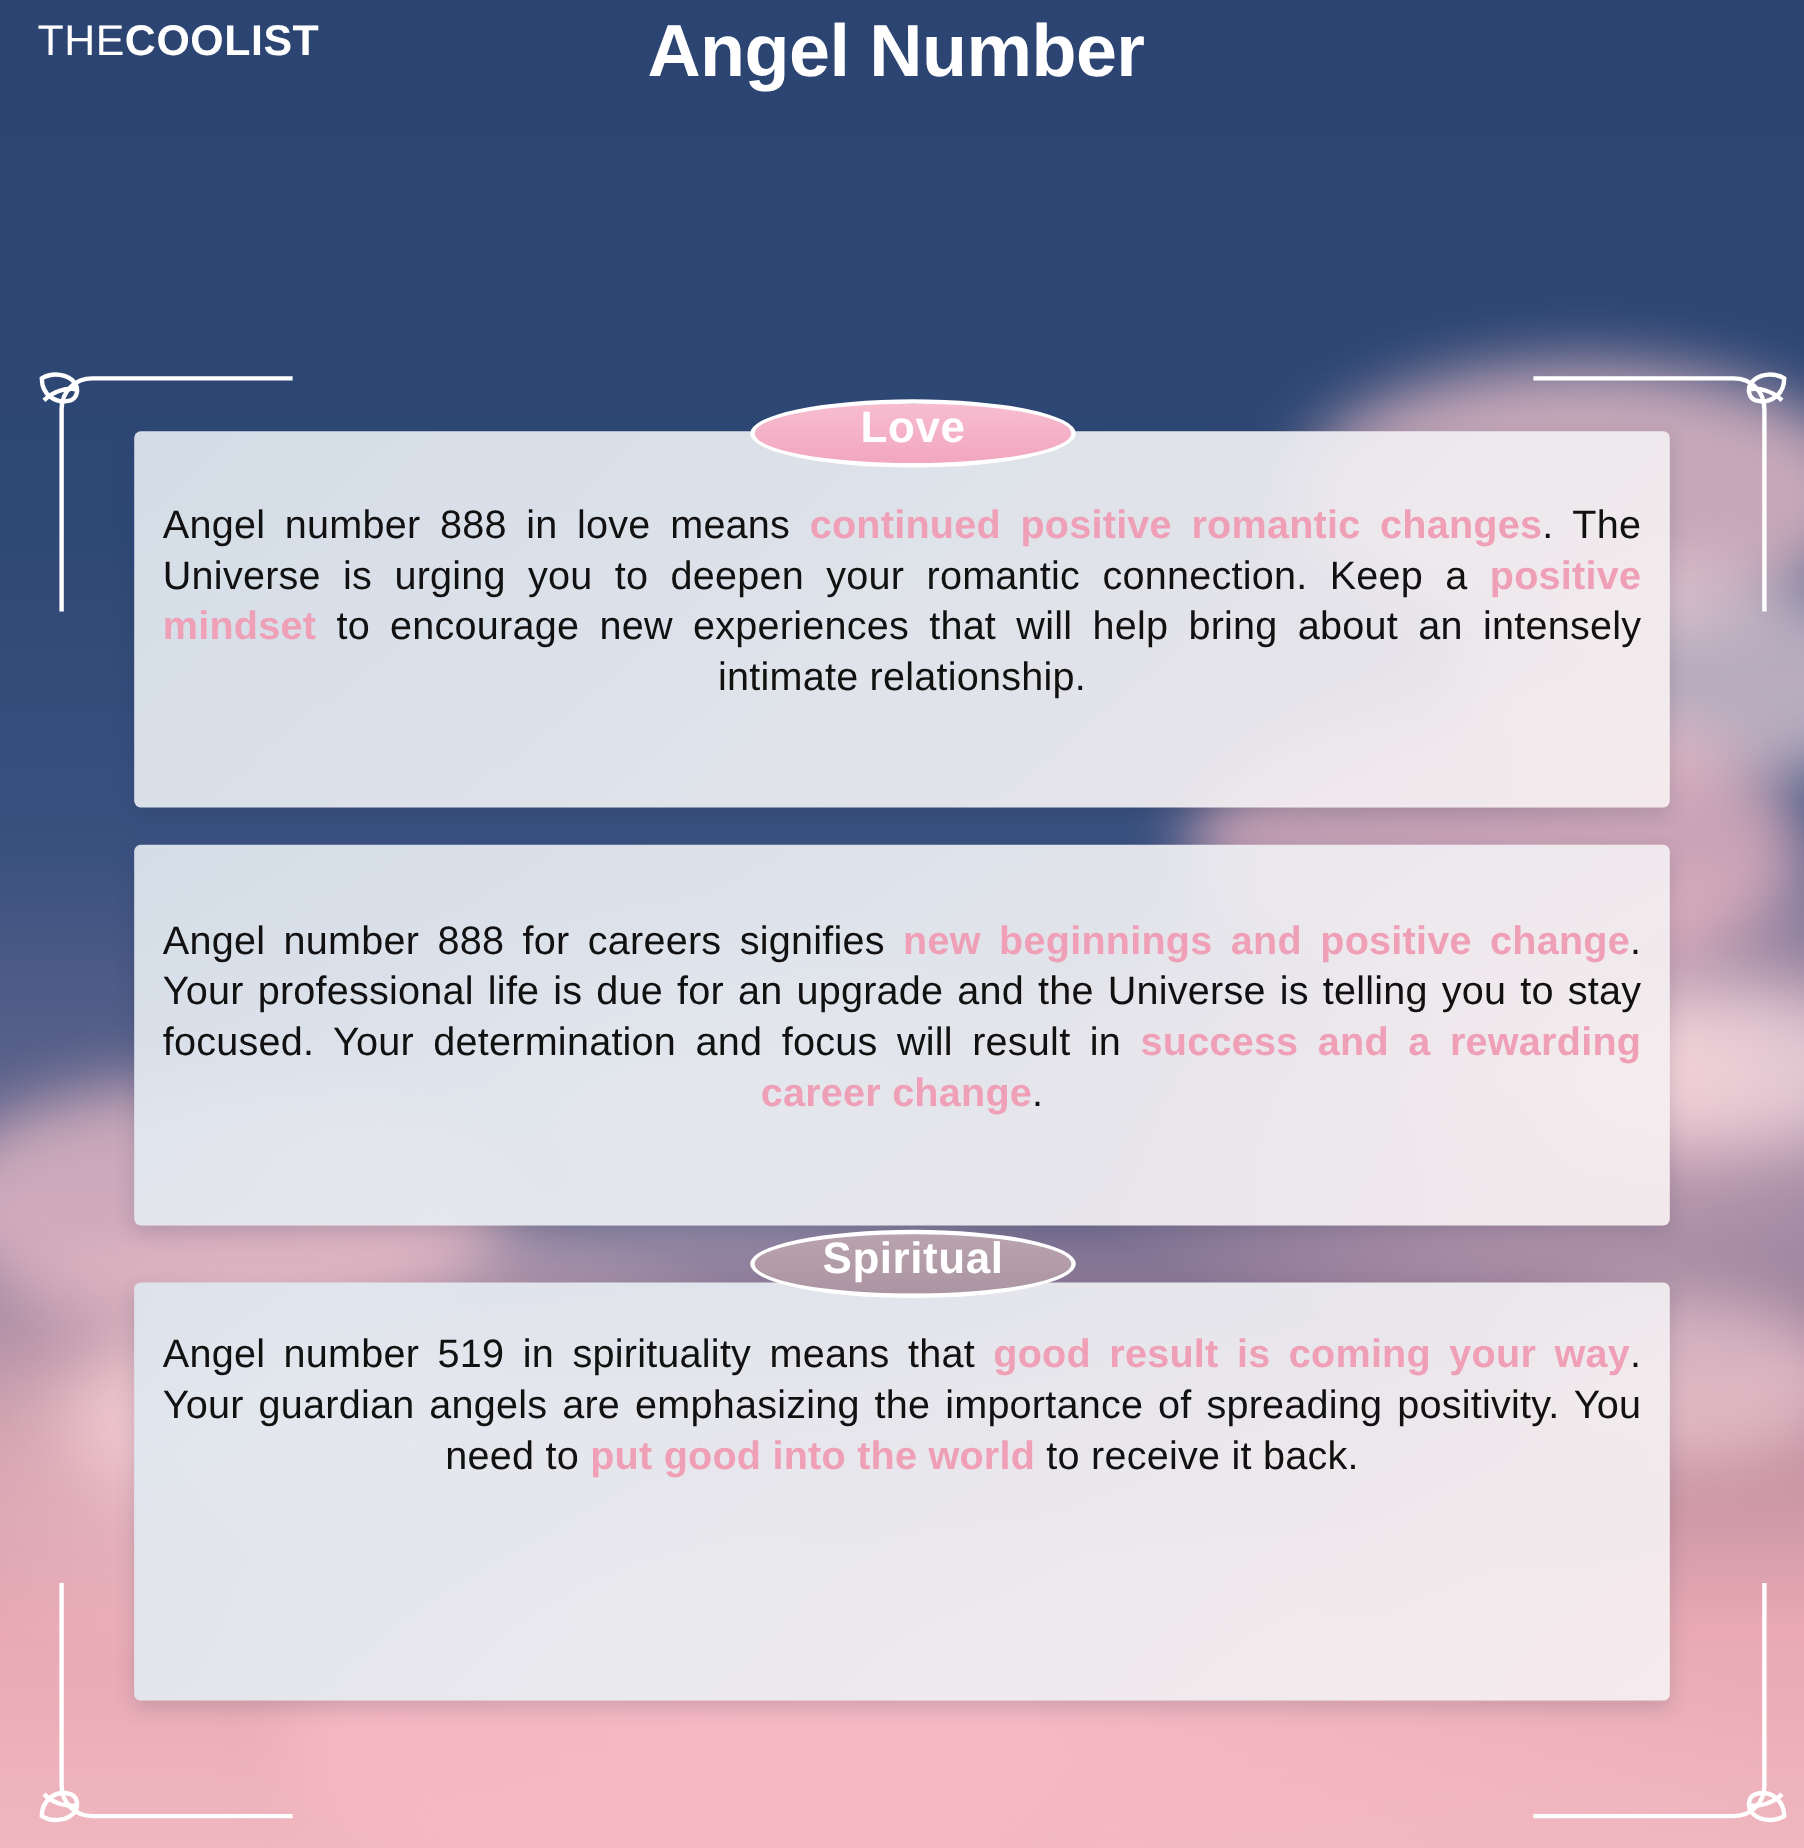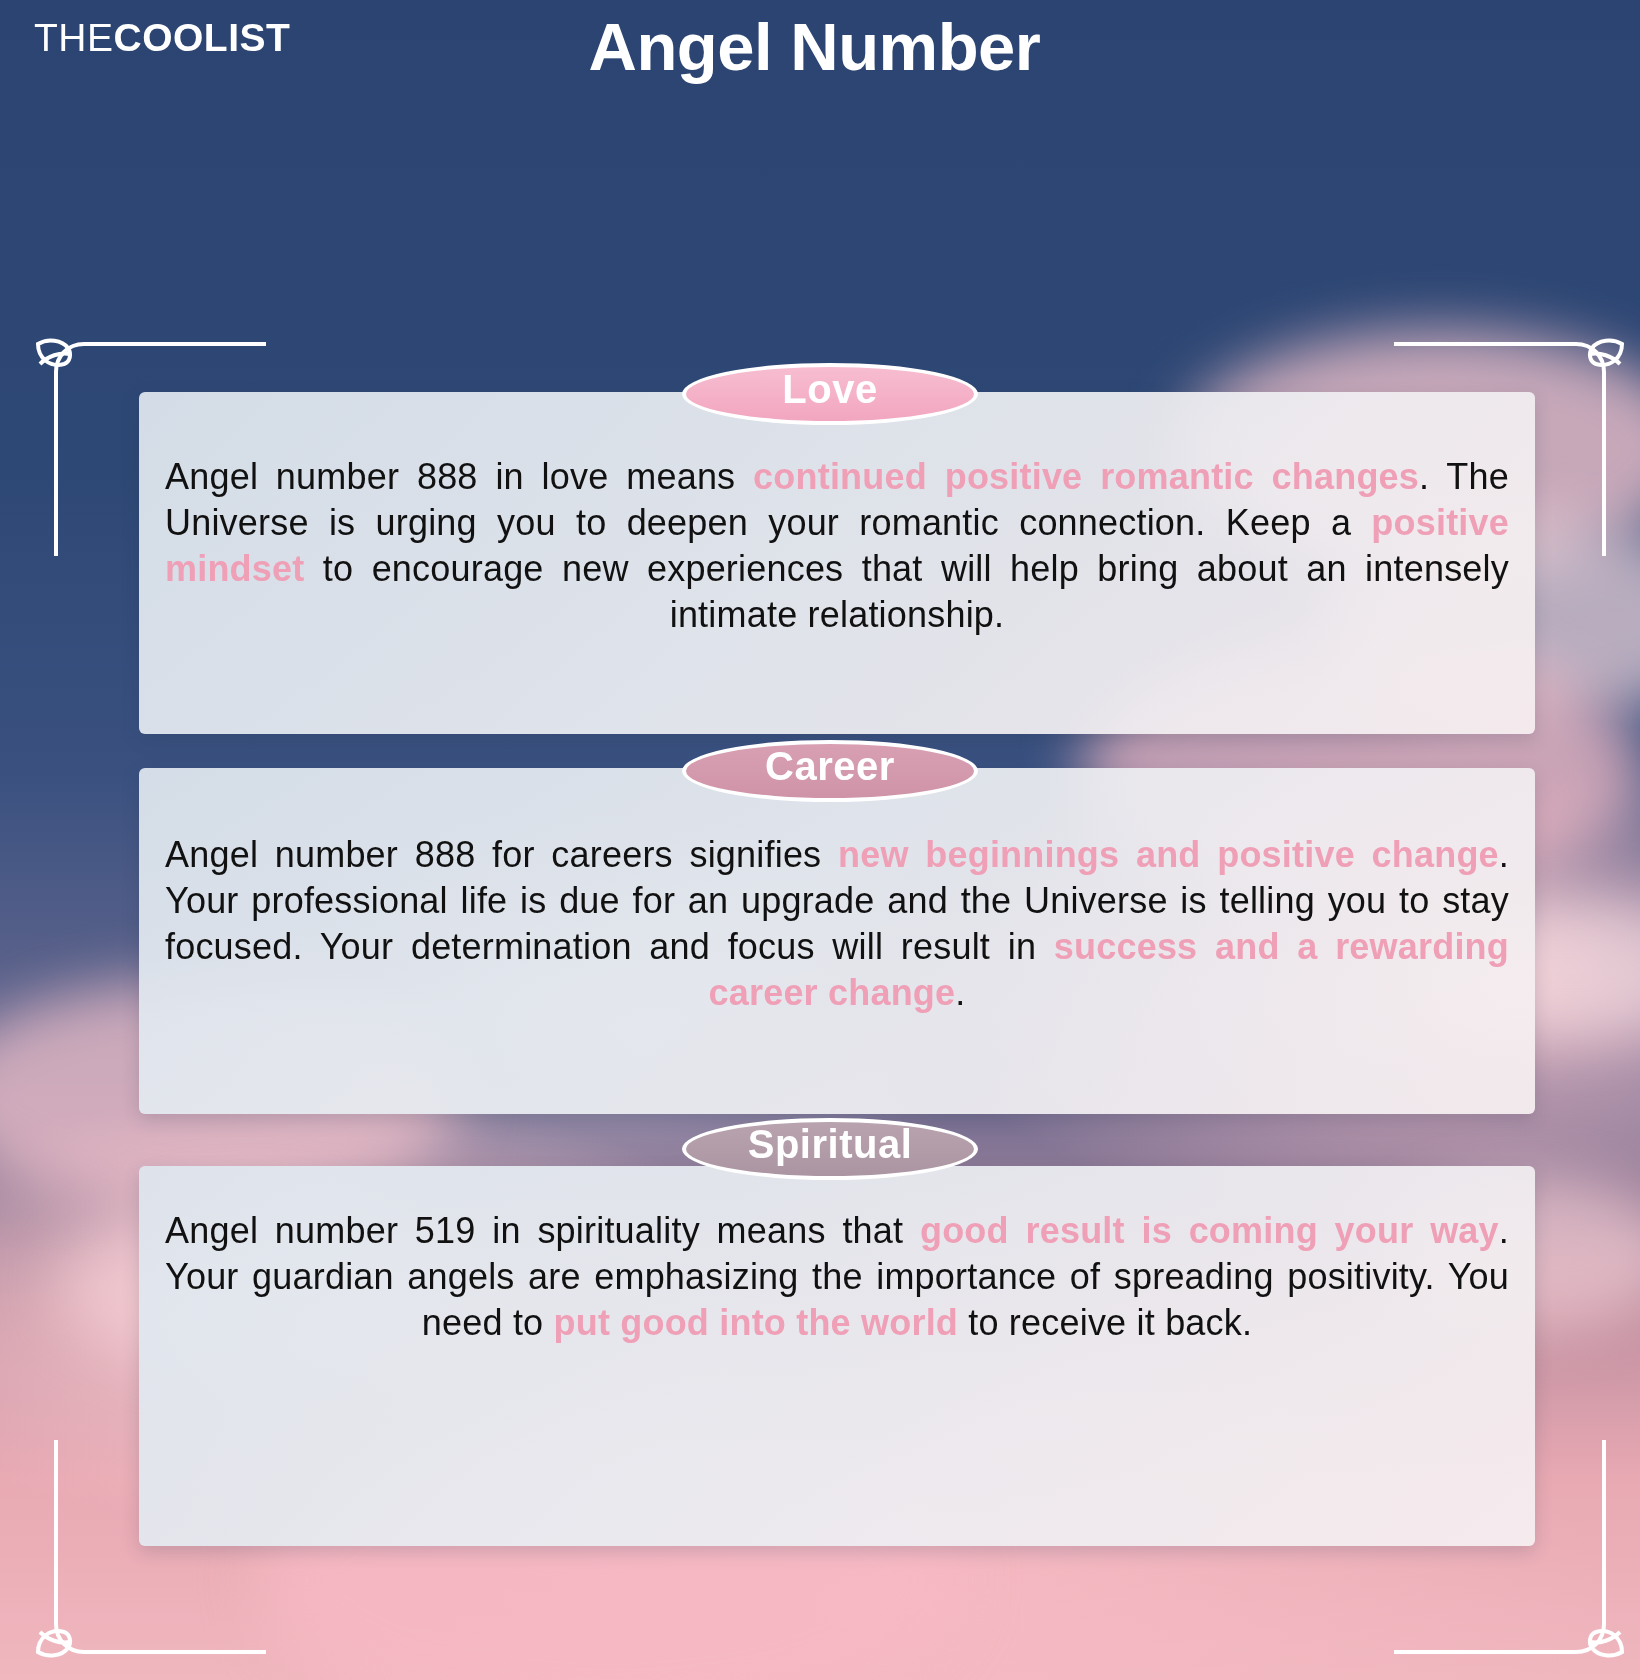--- a/index.html
+++ b/index.html
@@ -105,21 +105,21 @@
   
   .corner { position: absolute; }
   .corner.tl { left: 30px; top: 330px; }
   .corner.tr { right: 30px; top: 330px; }
   .corner.bl { left: 30px; bottom: 10px; }
   .corner.br { right: 30px; bottom: 10px; }
 
   
   .card {
     position: absolute;
-    left: 139px;
+    left: 122px;
     width: 1396px;
     background: linear-gradient(135deg, rgba(222,230,238,0.94) 0%, rgba(233,236,241,0.94) 45%, rgba(246,238,240,0.94) 100%);
     border-radius: 6px;
     box-shadow: 0 6px 18px rgba(40,50,80,0.18);
     box-sizing: border-box;
   }
   #card-love   { top: 392px; height: 342px; }
   #card-career { top: 768px; height: 346px; }
   #card-spirit { top: 1166px; height: 380px; }
 
@@ -214,23 +214,20 @@
     </svg>
   </span>
 
   <div class="pill" id="pill-love">
     <span>Love</span>
   </div>
   <div class="card" id="card-love">
     <div class="card-text"><span>Angel number 888 in love means </span><span class="hl">continued positive romantic changes</span><span>. The Universe is urging you to deepen your romantic connection. Keep a </span><span class="hl">positive mindset</span><span> to encourage new experiences that will help bring about an intensely intimate relationship.</span></div>
   </div>
 
-  <div class="pill" id="pill-career">
-    <span>Career</span>
-  </div>
   <div class="card" id="card-career">
     <div class="card-text"><span>Angel number 888 for careers signifies </span><span class="hl">new beginnings and positive change</span><span>. Your professional life is due for an upgrade and the Universe is telling you to stay focused. Your determination and focus will result in </span><span class="hl">success and a rewarding career change</span><span>.</span></div>
   </div>
 
   <div class="pill" id="pill-spirit">
     <span>Spiritual</span>
   </div>
   <div class="card" id="card-spirit">
     <div class="card-text"><span>Angel number 519 in spirituality means that </span><span class="hl">good result is coming your way</span><span>. Your guardian angels are emphasizing the importance of spreading positivity. You need to </span><span class="hl">put good into the world</span><span> to receive it back.</span></div>
   </div>

